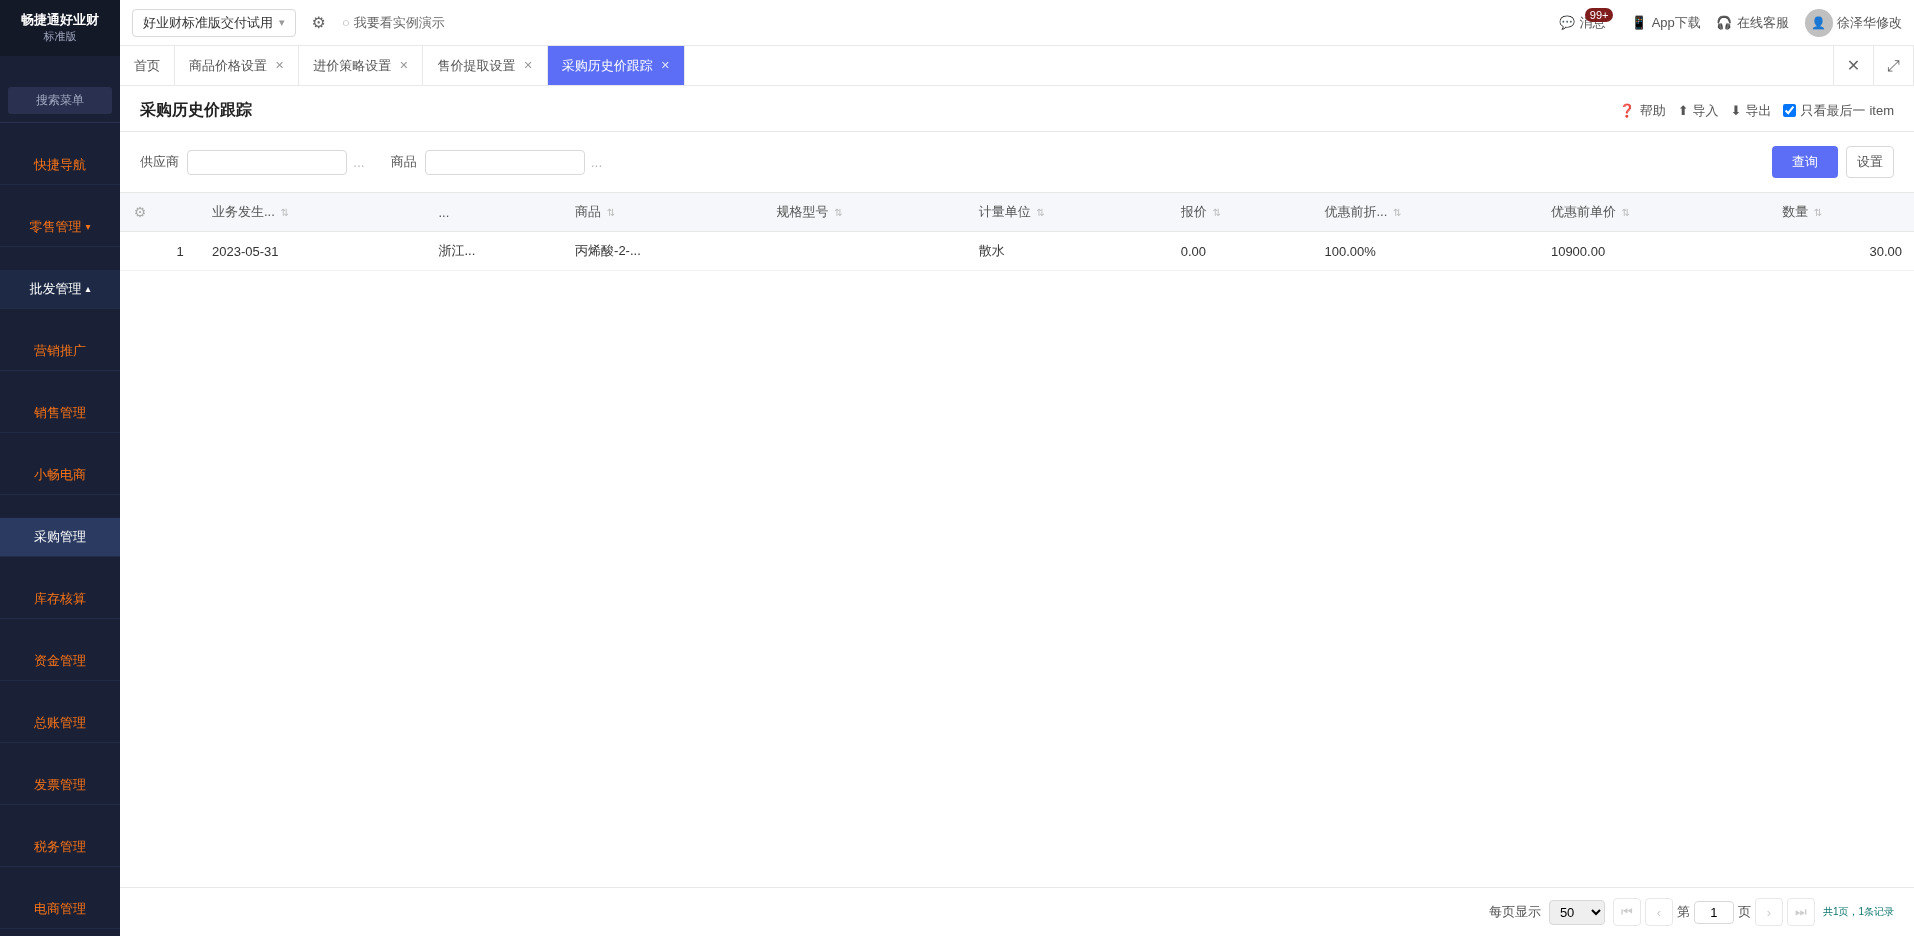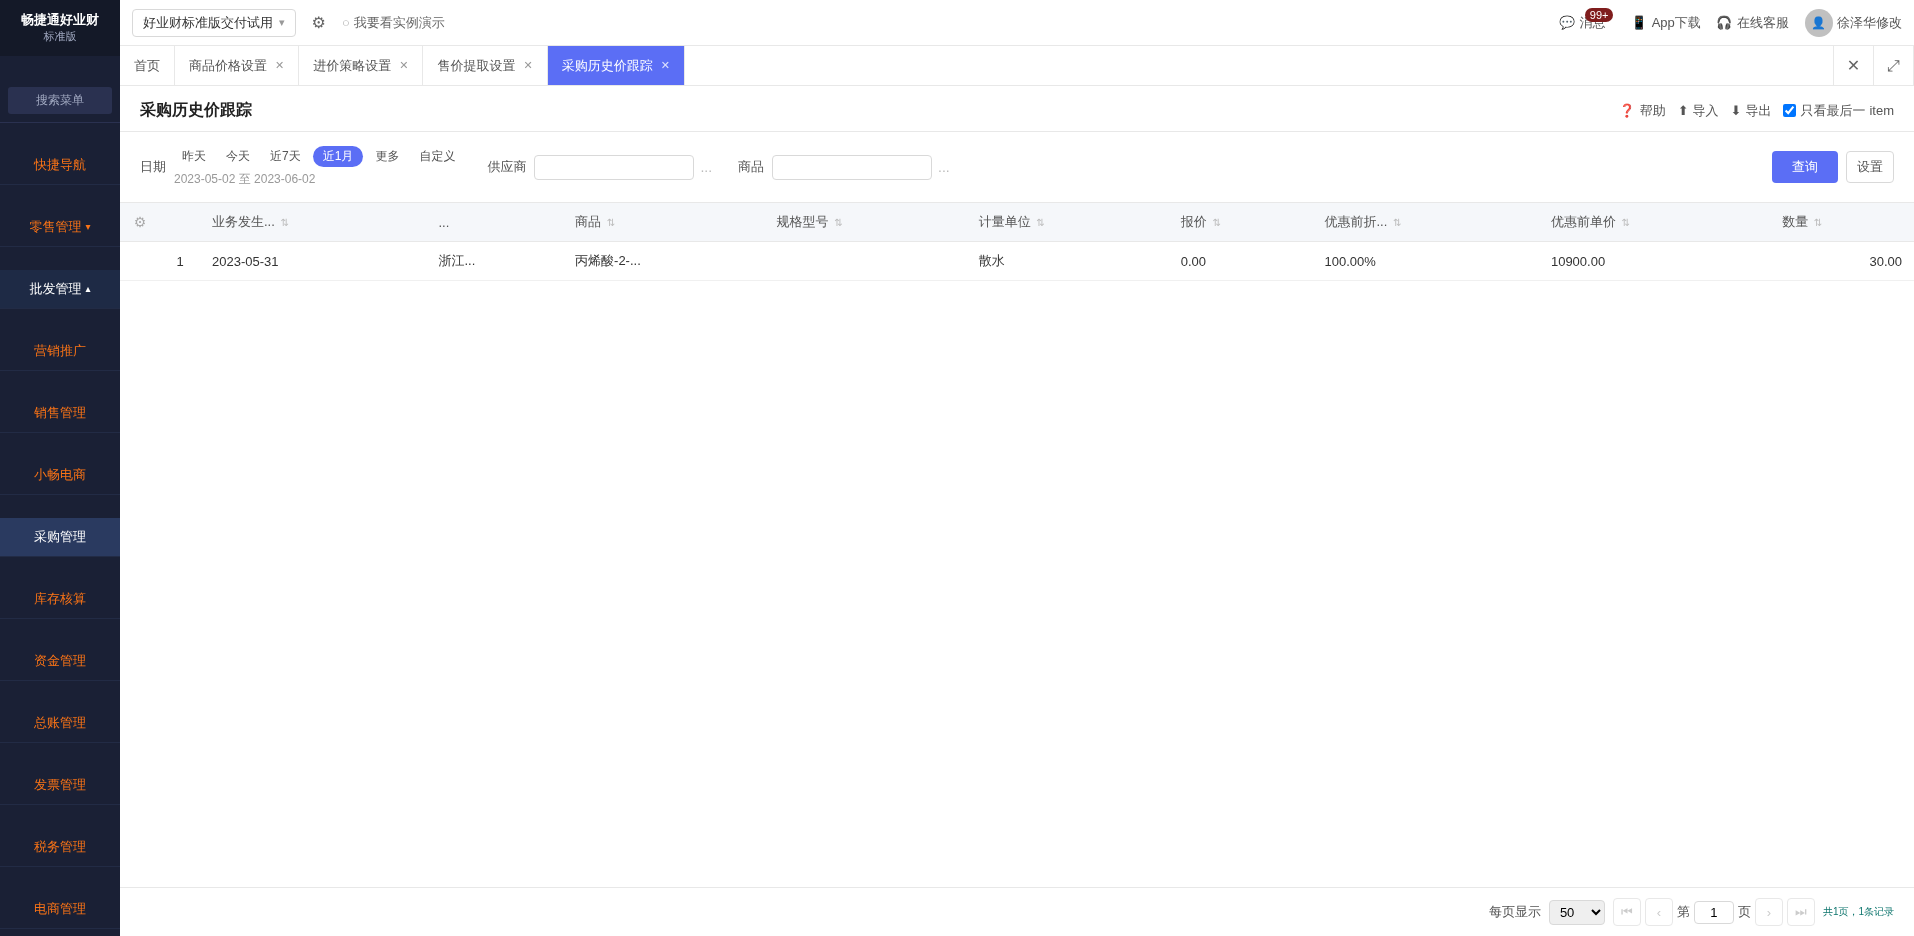--- a/index.html
+++ b/index.html
@@ -249,34 +249,20 @@
         <label class="checkbox-only-last">
           <input type="checkbox" checked="" style="">
           <span>只看最后一</span>
           <span>item</span>
         </label>
       </div>
     </div>
 
     <div class="filter-section">
       <div class="filter-row">
-        <div class="filter-item">
-          <span class="filter-label">日期</span>
-          <div>
-            <div class="date-options">
-              <span class="date-opt">昨天</span>
-              <span class="date-opt">今天</span>
-              <span class="date-opt">近7天</span>
-              <span class="date-opt active">近1月</span>
-              <span class="date-opt">更多</span>
-              <span class="date-opt">自定义</span>
-            </div>
-            <div class="date-range">2023-05-02 至 2023-06-02</div>
-          </div>
-        </div>
 
         <div class="filter-item">
           <span class="filter-label">供应商</span>
           <div class="filter-input">
             <input type="text" style="width: 160px;">
             <span class="filter-dots">...</span>
           </div>
         </div>
 
         <div class="filter-item">

